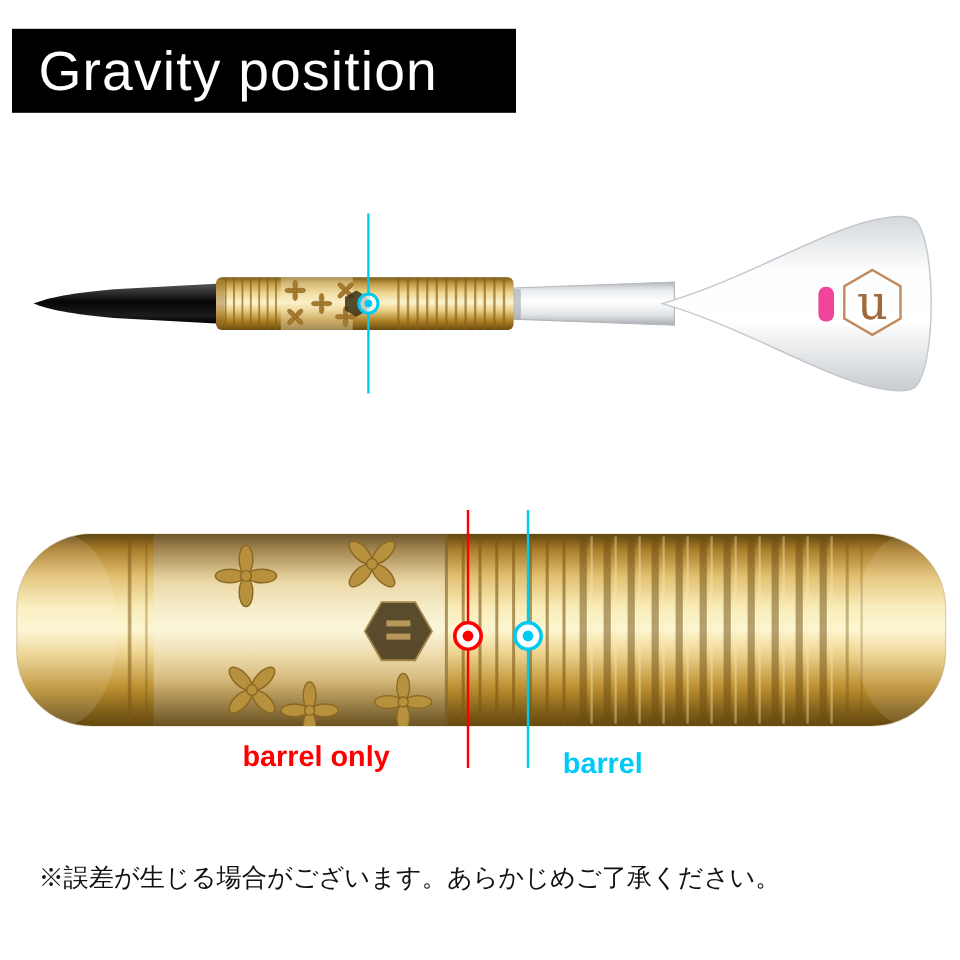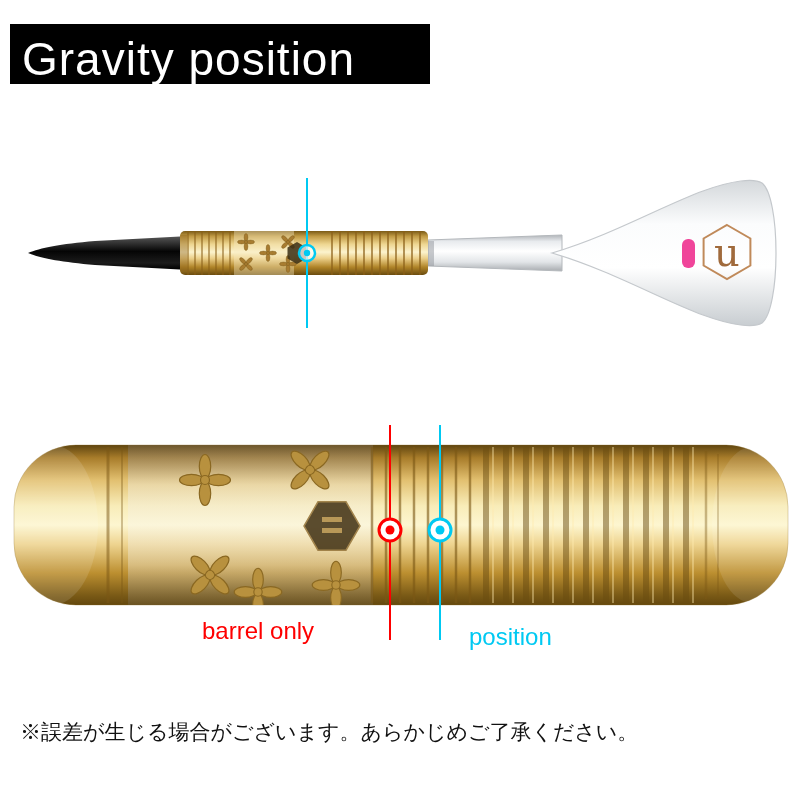--- a/index.html
+++ b/index.html
@@ -10,50 +10,50 @@
     height: 800px;
     background: #ffffff;
     overflow: hidden;
     font-family: "Liberation Sans", sans-serif;
   }
   .title-banner {
     position: absolute;
     left: 10px;
     top: 24px;
     width: 420px;
-    height: 60px;
+    height: 70px;
     background: #000000;
     color: #ffffff;
     font-size: 46px;
     font-weight: 500;
     line-height: 70px;
-    padding-left: 12px;
+    padding-left: 22px;
     letter-spacing: 1px;
   }
   .figure { position: absolute; left: 0; width: 800px; }
   .figure.full-dart { top: 128px; height: 250px; }
   .figure.barrel-zoom { top: 418px; height: 235px; }
   .anno-label {
     position: absolute;
     font-size: 24px;
-    font-weight: 400;
+    font-weight: 700;
     white-space: nowrap;
     text-align: center;
   }
   .anno-label.barrel-only { left: 202px; top: 617px; color: #fe0000; }
   .anno-label.setting     { left: 469px; top: 623px; color: #00c9f2; }
   .notes {
     position: absolute;
     left: 16px;
     top: 718px;
     color: #111111;
     font-size: 21px;
     line-height: 1.3;
   }
-  .notes p { margin: 0 0 10px 4px; }
+  .notes p { margin: 0 0 10px 16px; font-family: Liberation Serif, serif; }
 </style>
 </head>
 <body>
 
 <div class="page">
 
   <div class="title-banner">Gravity position</div>
 
   <svg class="figure full-dart" viewBox="0 0 800 250">
     <defs>
@@ -265,19 +265,19 @@
     <g>
       <line x1="440" y1="7" x2="440" y2="222" stroke="#00c9f2" stroke-width="2"></line>
       <g>
         <circle cx="440" cy="112" r="11" fill="#ffffff" stroke="#00c9f2" stroke-width="3"></circle>
         <circle cx="440" cy="112" r="4.5" fill="#00c9f2"></circle>
       </g>
     </g>
   </svg>
 
   <div class="anno-label barrel-only">barrel only</div>
-  <div class="anno-label setting">position</div>
+  <div class="anno-label setting">barrel</div>
 
   <div class="notes">
     <p>※誤差が生じる場合がございます。あらかじめご了承ください。</p>
   </div>
 
 </div>
 
 </body></html>

